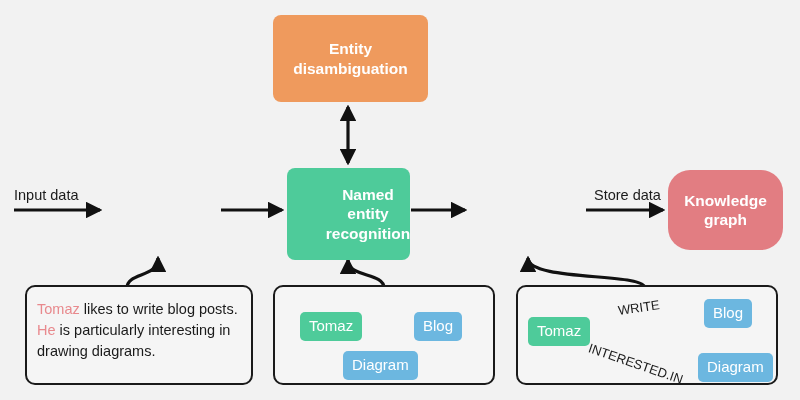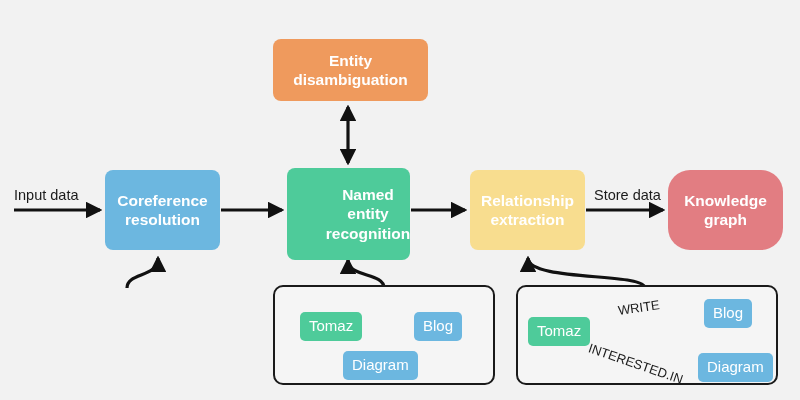--- a/index.html
+++ b/index.html
@@ -128,39 +128,40 @@
     <path d="M 127 288 C 127 272 158 278 158 258" fill="none" stroke="#111111" stroke-width="3.2" marker-end="url(#arrowhead)"></path>
 
     <path d="M 384 288 C 384 272 348 278 348 260" fill="none" stroke="#111111" stroke-width="3.2" marker-end="url(#arrowhead)"></path>
 
     <path d="M 645 288 C 645 272 528 282 528 258" fill="none" stroke="#111111" stroke-width="3.2" marker-end="url(#arrowhead)"></path>
 
     <line x1="594" y1="327" x2="712" y2="311" stroke="#111111" stroke-width="2" marker-end="url(#arrowhead-sm)"></line>
     <line x1="594" y1="330" x2="702" y2="366" stroke="#111111" stroke-width="2" marker-end="url(#arrowhead-sm)"></line>
   </svg>
 
-  <div class="stage-box" style="left:273px; top:15px; width:155px; height:62px; background:#ef9a5d;margin-top:24px;">Entity
+  <div class="stage-box" style="left:273px; top:15px; width:155px; height:87px; background:#ef9a5d;">Entity
 disambiguation</div>
 
-  <div class="stage-box" style="left:105px; top:170px; width:115px; height:80px; background:#6cb7e0;">Coreference
-resolution</div>
 
   <div class="stage-box" style="left:287px; top:168px; width:123px; height:92px; background:#4ecb9a;padding-left:45px;">Named entity
 recognition</div>
 
-  <div class="stage-box" style="left:470px; top:170px; width:115px; height:80px; background:#f8dd8f;">Relationship
-extraction</div>
 
   <div class="stage-box" style="left:668px; top:170px; width:115px; height:80px; background:#e27d82;border-radius:22px;">Knowledge
 graph</div>
 
   <div class="edge-label" style="left:14px; top:187px;">Input data</div>
 
   <div class="edge-label" style="left:594px; top:187px;text-align:center;">Store data</div>
 
+  <div class="panel" style="left:25px; top:285px; width:228px; height:100px;">
+    <div class="sentence">
+      <span class="ent-red">Tomaz</span><span> likes to write blog posts. </span><span class="ent-red">He</span><span> is particularly interesting in drawing diagrams.</span>
+    </div>
+  </div>
 
   <div class="panel" style="left:273px; top:285px; width:222px; height:100px;">
     <div class="chip chip-green" style="left:25px; top:25px;">Tomaz</div>
     <div class="chip chip-blue" style="left:139px; top:25px;">Blog</div>
     <div class="chip chip-blue" style="left:68px; top:64px;">Diagram</div>
   </div>
 
   <div class="panel" style="left:516px; top:285px; width:262px; height:100px;">
     <div class="chip chip-green" style="left:10px; top:30px;">Tomaz</div>
     <div class="chip chip-blue" style="left:186px; top:12px;">Blog</div>

